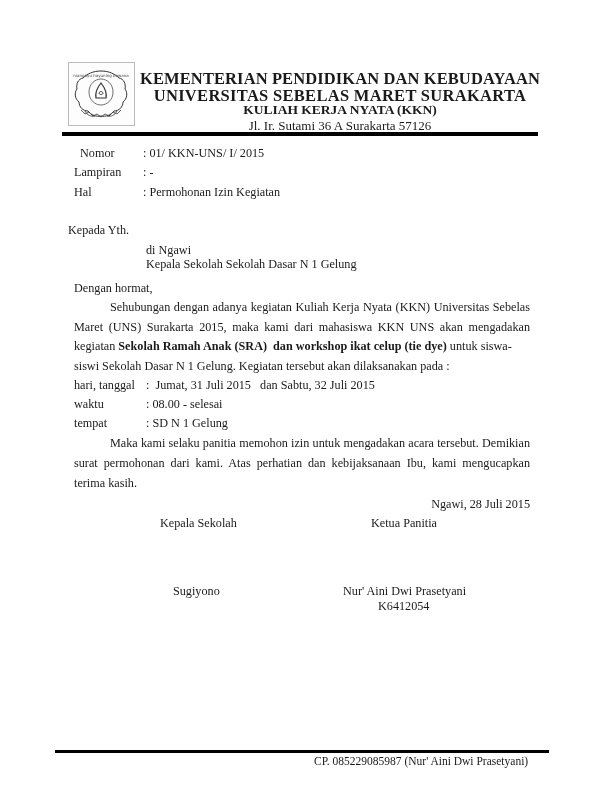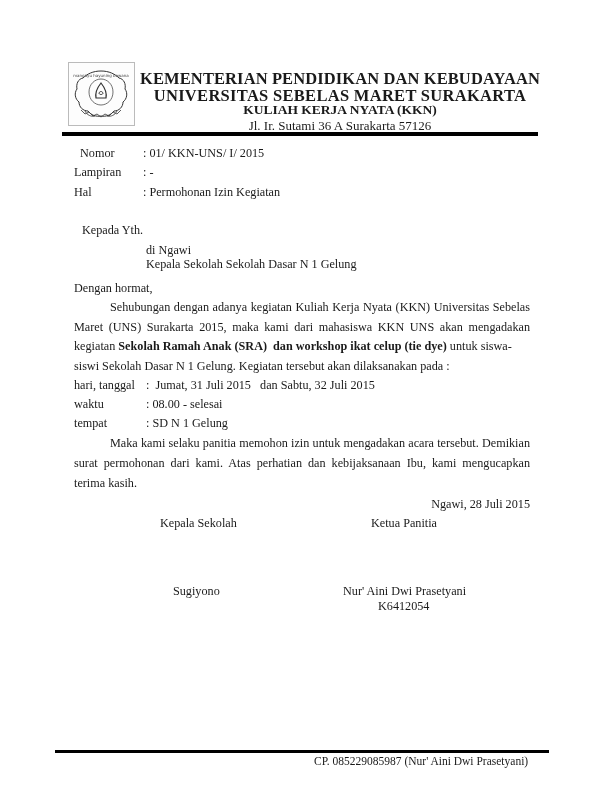--- a/index.html
+++ b/index.html
@@ -56,21 +56,21 @@
   <div class="head-line h4">Jl. Ir. Sutami 36 A Surakarta 57126</div>
   <div class="rule-top"></div>
 
   <div class="txt" style="left:80px; top:146px;">Nomor</div>
   <div class="txt" style="left:143px; top:146px;">: 01/ KKN-UNS/ I/ 2015</div>
   <div class="txt" style="left:74px; top:165px;">Lampiran</div>
   <div class="txt" style="left:143px; top:165px;">: -</div>
   <div class="txt" style="left:74px; top:185px;">Hal</div>
   <div class="txt" style="left:143px; top:185px;">: Permohonan Izin Kegiatan</div>
 
-  <div class="txt" style="left:82px; top:223px;">Kepada Yth.</div>
+  <div class="txt" style="left:68px; top:223px;">Kepada Yth.</div>
   <div class="txt" style="left:146px; top:223px;margin-top:34px;">Kepala Sekolah Sekolah Dasar N 1 Gelung</div>
   <div class="txt" style="left:146px; top:243px;">di Ngawi</div>
 
   <div class="txt" style="left:74px; top:281px;">Dengan hormat,</div>
   <div class="txt just" style="left:110px; top:300px; width:420px;">Sehubungan dengan adanya kegiatan Kuliah Kerja Nyata (KKN) Universitas Sebelas</div>
   <div class="txt just" style="left:74px; top:320px; width:456px;">Maret (UNS) Surakarta 2015, maka kami dari mahasiswa KKN UNS akan mengadakan</div>
   <div class="txt" style="left:74px; top:339px; width:456px;">
     <span>kegiatan </span><span class="bold">Sekolah Ramah Anak (SRA)</span><span class="bold" style="white-space:pre;">  dan workshop ikat celup (tie dye)</span><span> untuk siswa-</span>
   </div>
   <div class="txt" style="left:74px; top:359px;">siswi Sekolah Dasar N 1 Gelung. Kegiatan tersebut akan dilaksanakan pada :</div>

